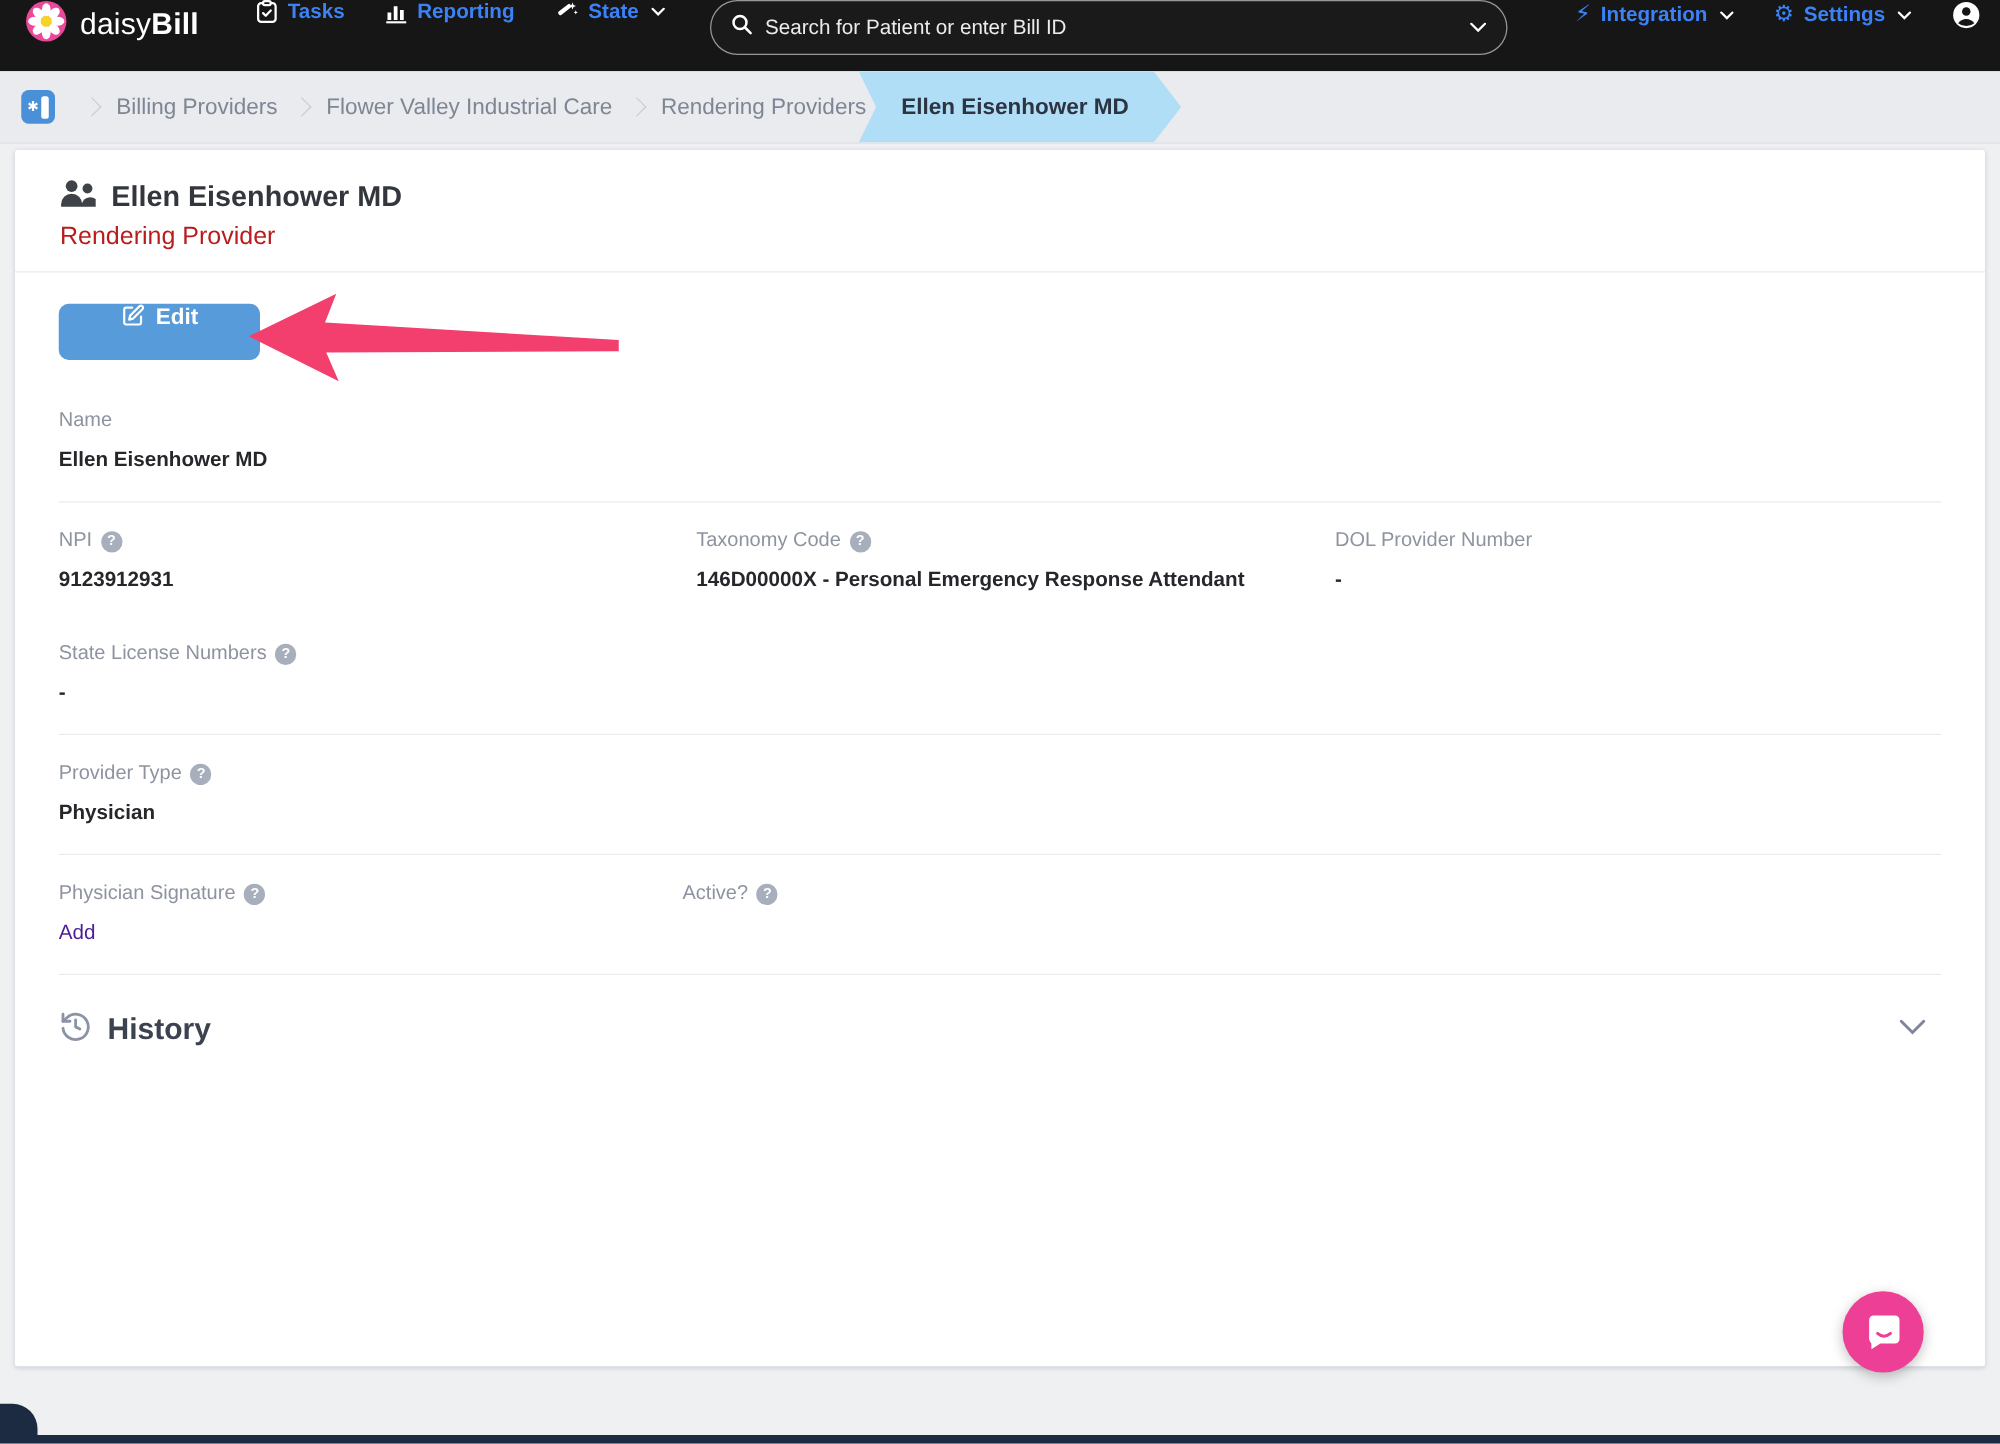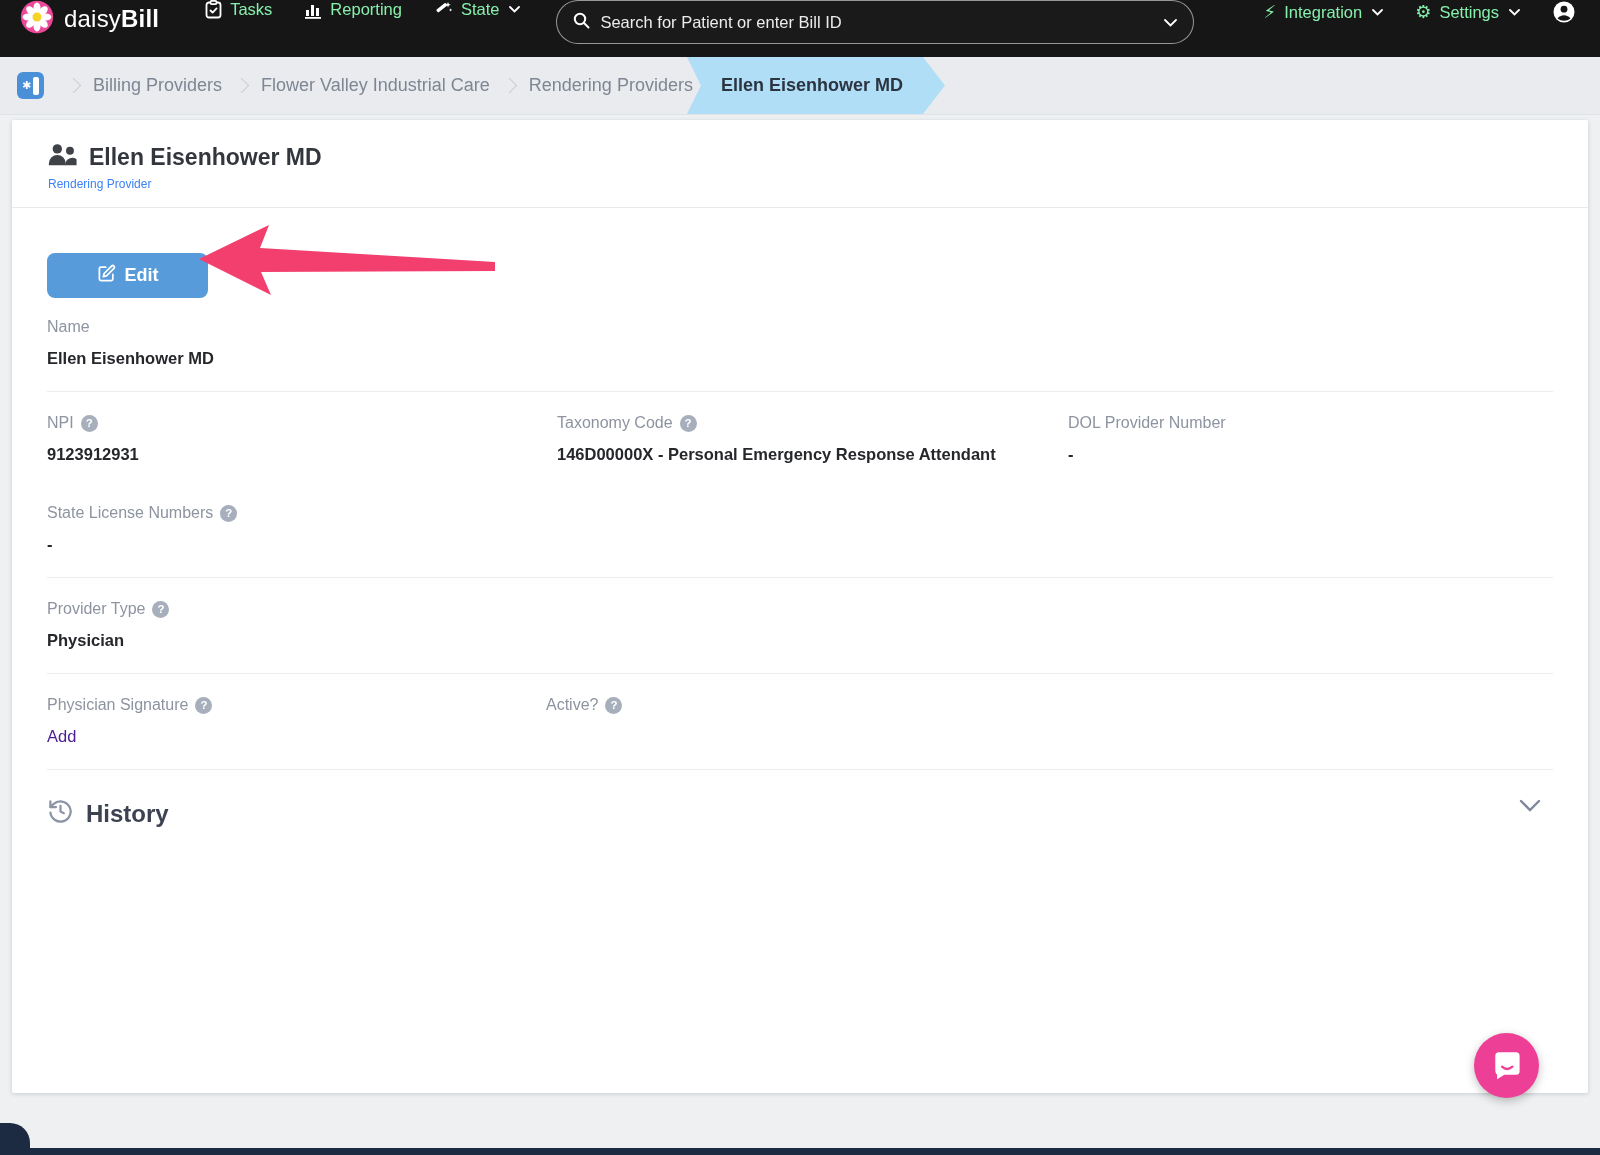--- a/index.html
+++ b/index.html
@@ -14,22 +14,22 @@
   
   .topnav {
     height:57px; background:#161616; display:flex; align-items:flex-start;
     padding:0 20px; color:#fff;
   }
   .brand { display:flex; align-items:center; gap:10px; margin-right:30px; cursor:pointer; }
   .brand-text { font-size:24px; color:#fff; letter-spacing:.2px; }
   .brand-text .light { font-weight:400; }
   .brand-text .bold { font-weight:700; }
   .nav-item {
-    display:flex; align-items:center; gap:8px; color:#86efac; font-size:16.5px;
-    font-weight:400; margin:0 16px; cursor:pointer; white-space:nowrap;
+    display:flex; align-items:center; gap:8px; color:#3b82f6; font-size:16.5px;
+    font-weight:700; margin:0 16px; cursor:pointer; white-space:nowrap;
   }
   .nav-item svg { display:block; }
   .chev { display:inline-block; margin-left:2px; }
   .search-pill {
     flex:none; width:638px; height:44px; margin:0 38px 0 20px;
     border:1.5px solid rgba(255,255,255,.55); border-radius:22px;
     background:#1a1a1a; display:flex; align-items:center; padding:0 16px; gap:10px;
   }
   .search-pill input {
     flex:1; background:transparent; border:none; outline:none;
@@ -70,51 +70,51 @@
 
   
   .card {
     position:absolute; left:12px; top:120px; width:1576px; height:973px;
     background:#fff; border-radius:2px;
     box-shadow:0 1px 4px rgba(40,50,70,.18);
   }
   .card-header { padding:22px 35px 16px; border-bottom:1px solid #e8eaed; }
   .title-row { display:flex; align-items:center; gap:12px; }
   .page-title { font-size:23px; font-weight:700; color:#33373d; }
-  .page-subtitle { font-size:12px; color:#3b82f6; margin-top:5px; margin-left:1px; }
+  .page-subtitle { font-size:20px; color:#b91c1c; margin-top:5px; margin-left:1px; }
 
   .card-body { padding:25px 35px 0; }
 
   .edit-wrap { position:relative; height:45px; }
   .edit-btn {
     position:absolute; left:0; top:0; width:161px; height:45px;
     background:#579bdb; border:none; border-radius:8px; color:#fff;
     font-size:18px; font-weight:700; font-family:"Liberation Sans",sans-serif;
-    display:flex; align-items:center; justify-content:center; gap:9px; cursor:pointer;margin-top:20px;
+    display:flex; align-items:flex-start; justify-content:center; gap:9px; cursor:pointer;
   }
   .annot-arrow { position:absolute; left:150px; top:-12px; pointer-events:none; }
 
   .field-label {
     font-size:16px; color:#8d93a0; display:flex; align-items:center; gap:7px;
   }
   .field-value { font-size:16.5px; font-weight:700; color:#25272b; margin-top:13px; }
   .field-link { font-size:16.5px; color:#4c1d95; margin-top:13px; cursor:pointer; display:inline-block; }
   .help-badge {
     width:17px; height:17px; border-radius:50%; background:#a7aebc; color:#fff;
     font-size:11.5px; font-weight:700; display:inline-flex; align-items:center;
     justify-content:center; cursor:pointer; flex:none;
   }
   .divider { border-bottom:1px solid #ececef; margin-top:23px; }
   .row3 { display:grid; grid-template-columns:499px 500px auto; padding-top:22px;gap:11px; }
   .row2 { display:grid; grid-template-columns:499px auto; padding-top:22px; }
   .single { padding-top:20px; }
   .mt20 { margin-top:20px; }
 
   .history-row {
-    display:flex; justify-content:space-between;
+    display:flex; align-items:center; justify-content:space-between;
     padding:28px 12px 0 0; cursor:pointer;
   }
   .history-left { display:flex; align-items:center; gap:12px; }
   .history-title { font-size:24px; font-weight:700; color:#3c4250; }
 
   
   .chat-fab {
     position:absolute; left:1474px; top:1033px; width:65px; height:65px;
     border-radius:50%; background:#ee3f96; border:none; cursor:pointer;
     display:flex; align-items:center; justify-content:center;

